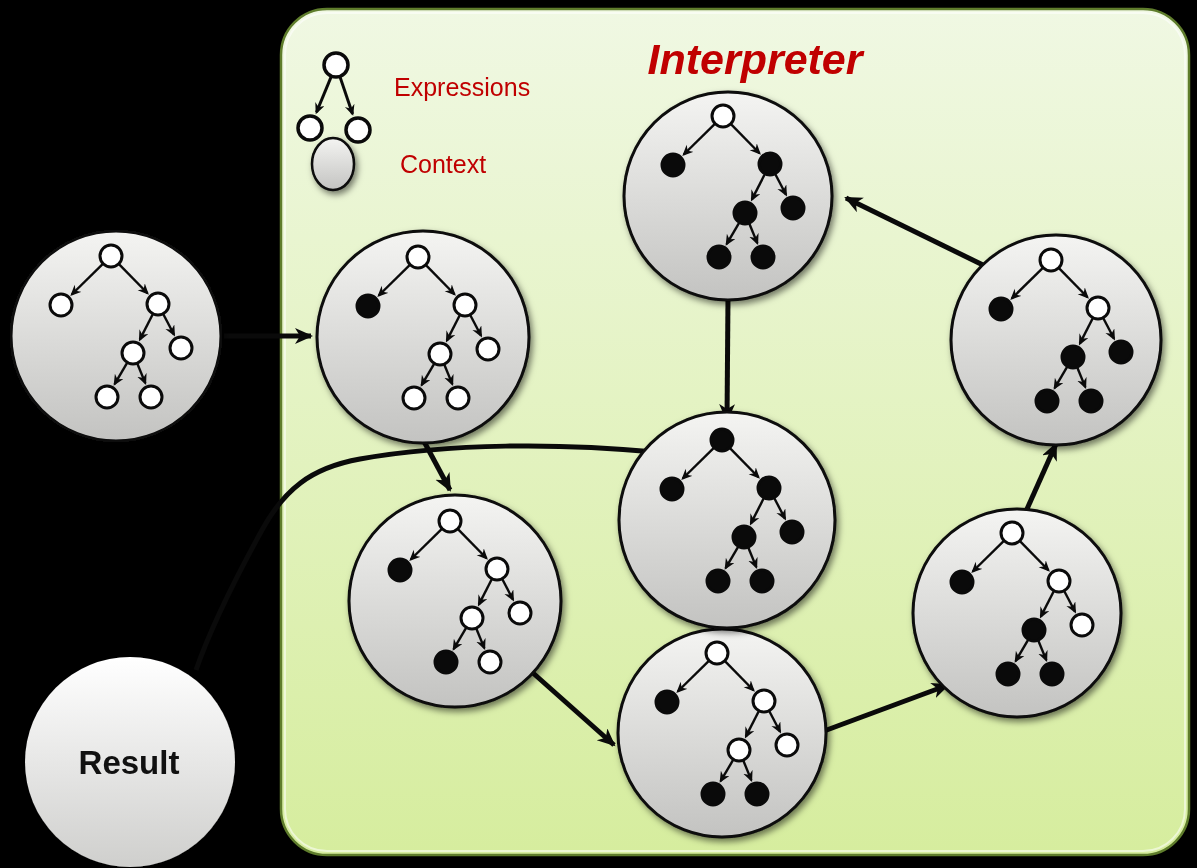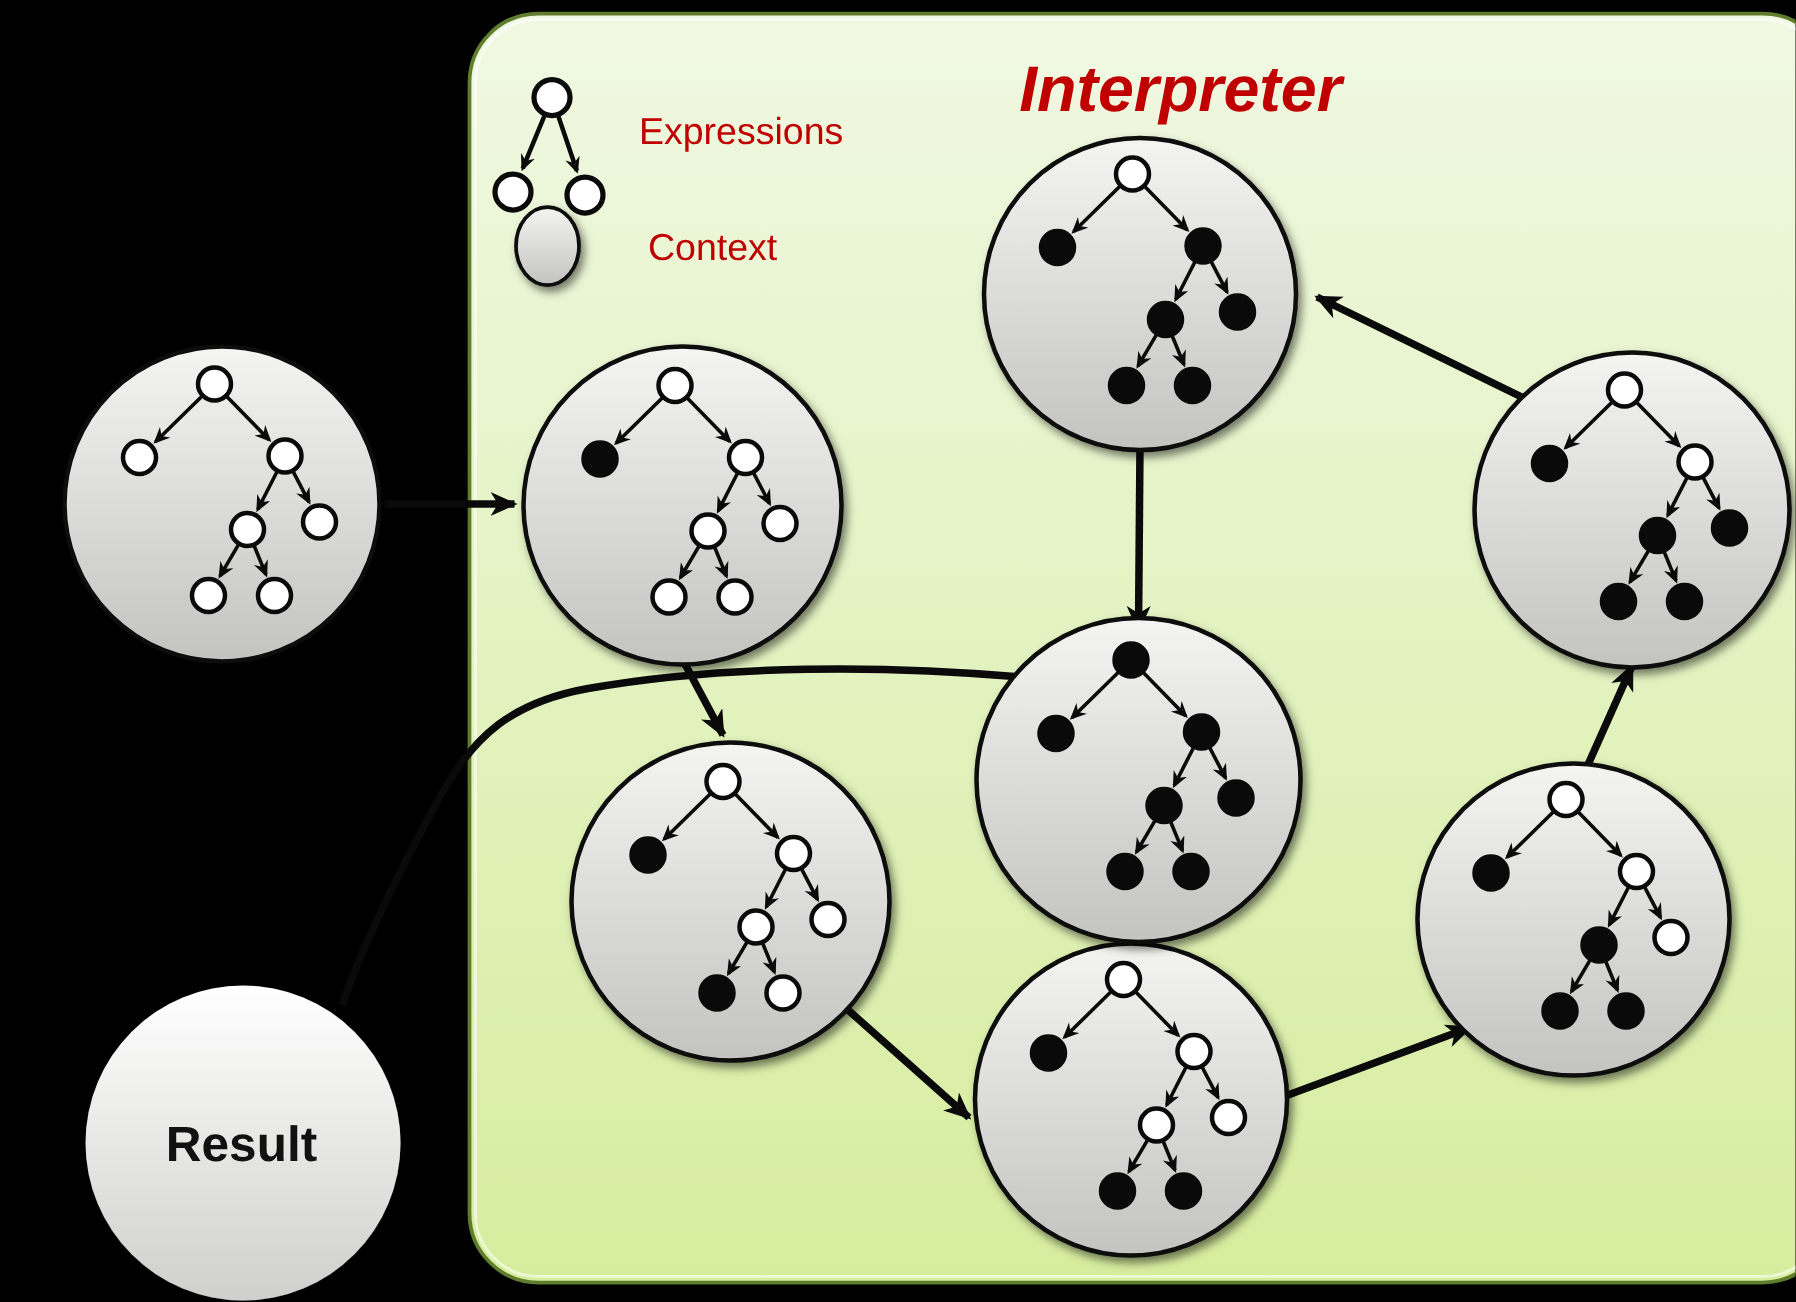--- a/index.html
+++ b/index.html
@@ -1,16 +1,16 @@
 <!DOCTYPE html>
 <html><head>
 <meta charset="utf-8">
 <style>
   html,body{margin:0;padding:0;background:#000;width:1197px;height:868px;overflow:hidden;}
-  .stage{position:relative;width:1058px;height:868px;background:#000;padding-left:32px;}
+  .stage{position:relative;width:1058px;height:868px;background:#000;}
   svg{display:block;}
   text{font-family:"Liberation Sans",sans-serif;}
   .title-text{font-size:43px;font-weight:bold;font-style:italic;fill:#c00000;}
   .legend-text{font-size:25px;fill:#c00000;}
   .result-text{font-size:33px;font-weight:bold;fill:#111;}
 </style>
 </head>
 <body>
 
 <div class="stage">

